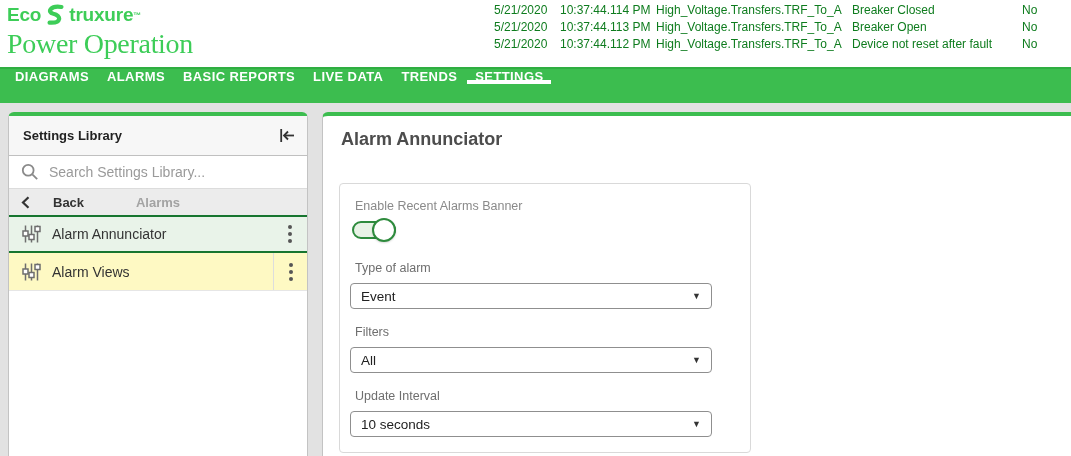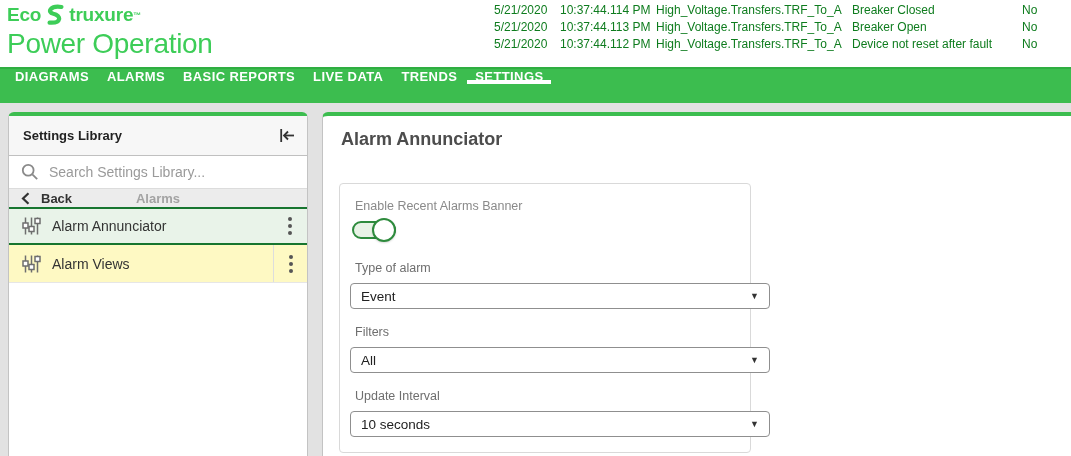--- a/index.html
+++ b/index.html
@@ -18,21 +18,21 @@
     font-family:"Liberation Sans", sans-serif;
     background:#fff;
   }
 
   
   .topbar{position:relative;height:67px;background:#fff;}
   .logo-block{position:absolute;left:7px;top:3px;}
   .eco-line{display:flex;align-items:flex-start;color:var(--brand-green);font-weight:700;font-size:19px;line-height:24px;letter-spacing:-0.2px;}
   .eco-swirl{width:27px;height:22px;margin:1px 0 0 1px;}
   .eco-tm{font-size:8px;font-weight:700;margin-top:1px;}
-  .product-name{color:var(--brand-green);font-size:28px;font-weight:400;line-height:31px;letter-spacing:-0.3px;}
+  .product-name{color:var(--brand-green);font-size:28px;font-weight:400;line-height:31px;letter-spacing:-0.3px;font-family:Liberation Serif, serif;}
 
   .alarm-banner{
     position:absolute;left:494px;top:2px;
     display:grid;grid-template-columns:66px 96px 196px 170px auto;
     font-size:12px;line-height:17px;color:var(--alarm-text-green);
     white-space:nowrap;
   }
   .alarm-banner .cell{overflow:visible;}
 
   
@@ -71,21 +71,21 @@
   .sb-search{
     height:33px;display:flex;align-items:center;gap:10px;
     padding:0 12px;border-bottom:1px solid #dcdcdc;background:#fff;
   }
   .sb-search input{
     flex:1;border:none;outline:none;font-family:"Liberation Sans",sans-serif;
     font-size:14px;color:#333;background:transparent;
   }
   .sb-search input::placeholder{color:#9a9a9a;}
   .sb-back{
-    position:relative;height:18px;display:flex;align-items:center;gap:11px;
+    position:relative;height:26px;display:flex;align-items:center;gap:23px;
     padding:0 12px;background:#ececec;font-size:13px;font-weight:700;color:#333;cursor:pointer;
   }
   .sb-breadcrumb{
     position:absolute;left:0;right:0;text-align:center;
     color:#a3a3a3;font-size:13px;font-weight:700;pointer-events:none;
   }
   .sb-item{
     position:relative;height:38px;display:flex;align-items:center;
     padding:0 36px 0 12px;background:#fef9c3;font-size:14px;color:#333;
     border-bottom:1px solid #e6e6e6;cursor:pointer;
@@ -118,21 +118,21 @@
     border:2px solid #2e8b3d;border-radius:12px;background:#e8f3e6;
     display:inline-block;cursor:pointer;
   }
   .toggle .knob{
     position:absolute;right:-2px;top:50%;transform:translateY(-50%);
     width:24px;height:24px;border-radius:50%;
     background:#fff;border:2px solid #2e8b3d;box-shadow:0 1px 2px rgba(0,0,0,.15);
   }
   .form-group{margin-top:16px;}
   .select-box{
-    margin-top:8px;height:26px;width:420px;
+    margin-top:8px;height:26px;width:362px;
     border:1px solid #8f8f8f;border-radius:4px;background:#fff;
     display:flex;align-items:center;justify-content:space-between;
     padding:0 10px;font-size:13.5px;color:#222;cursor:pointer;text-align:center;
   }
   .select-caret{font-size:9px;color:#333;line-height:1;}
 </style>
 </head>
 <body>
 
 <div class="topbar">

